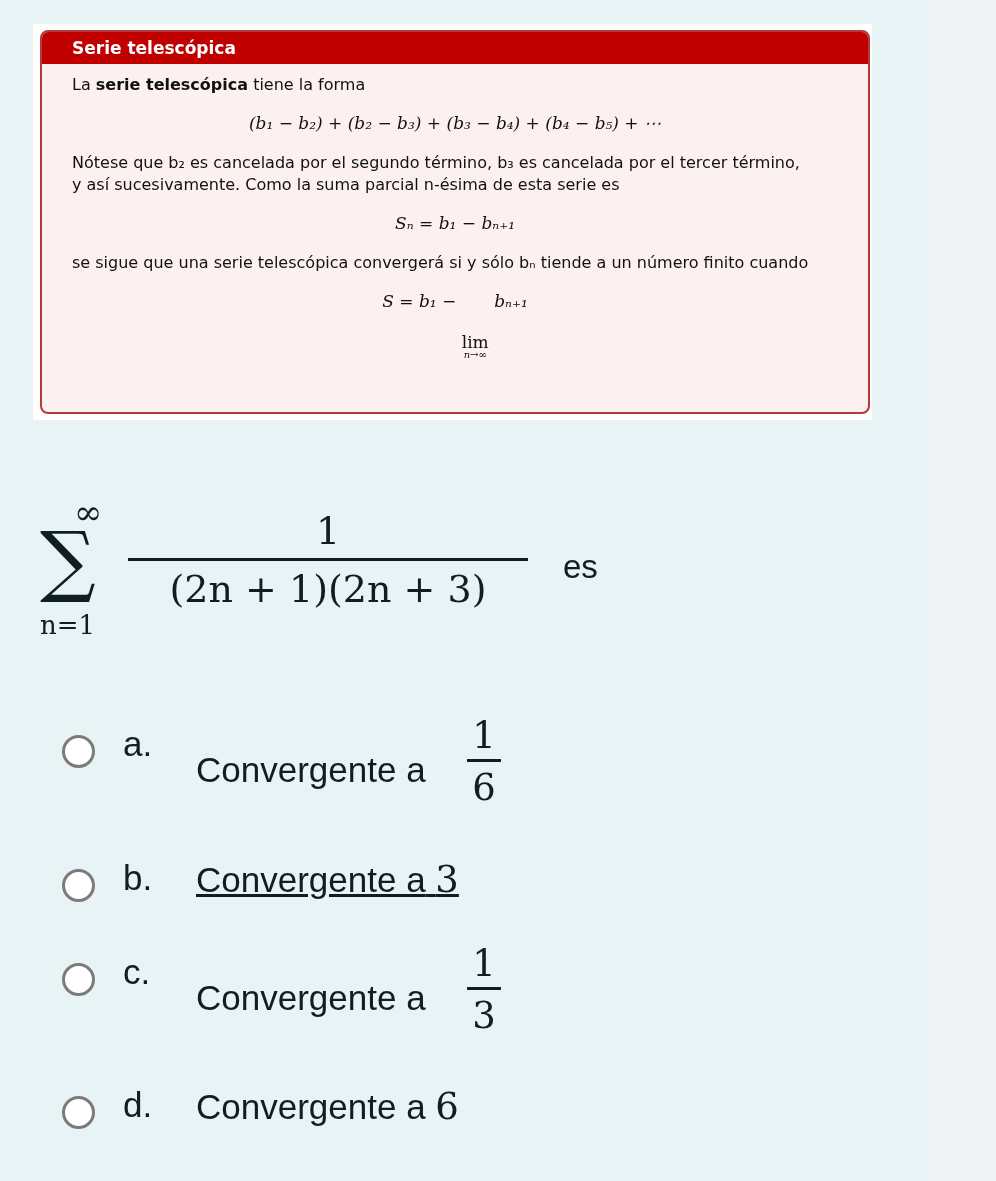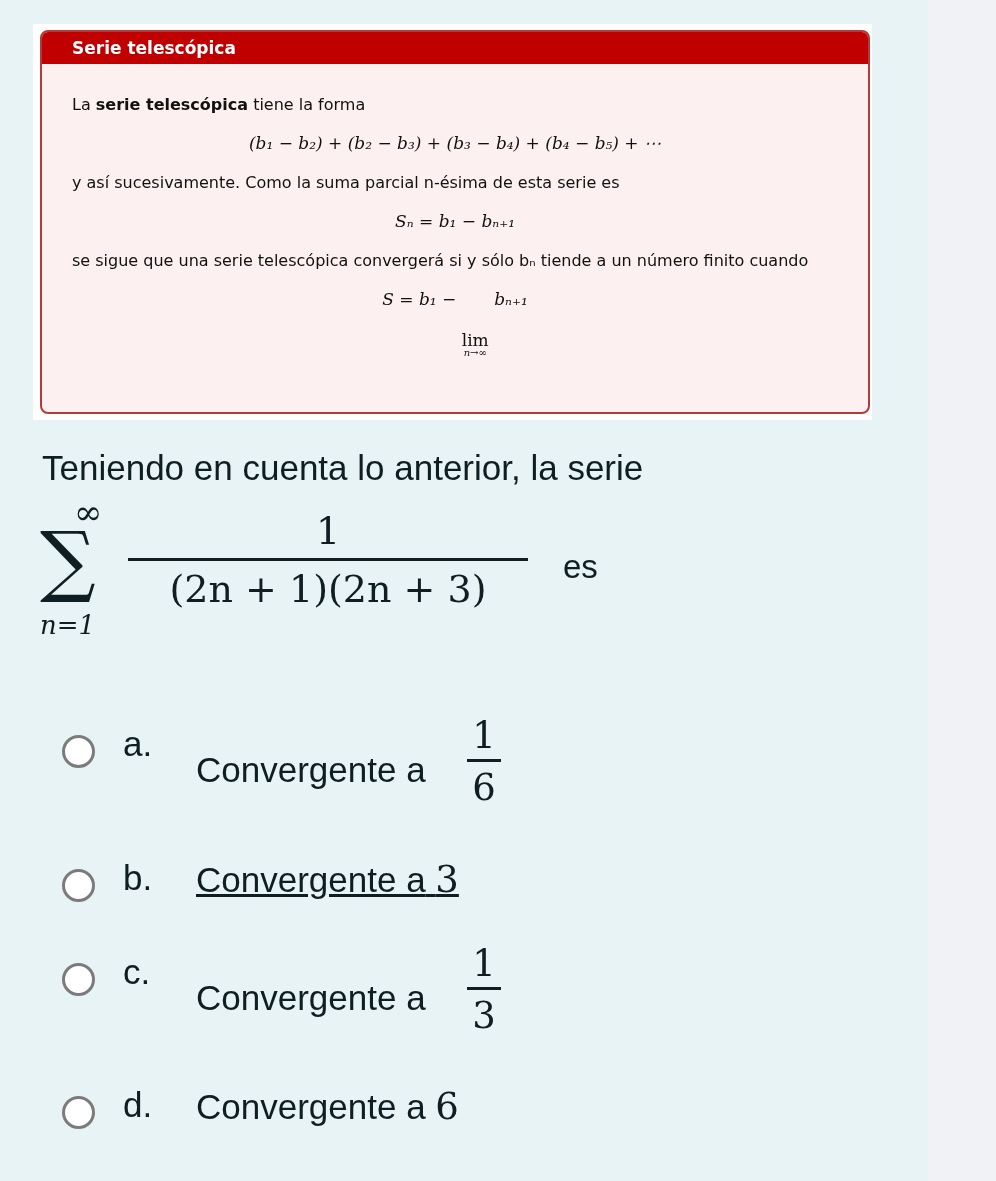--- a/index.html
+++ b/index.html
@@ -21,42 +21,42 @@
     position:absolute; left:40px; top:30px; width:830px; height:384px;
     border:2px solid #b53a3a; border-radius:8px; overflow:hidden;
     background:#fdf0f0; box-sizing:border-box;
   }
   .theorem-header {
     height:32px; background:#c00000; color:#fff;
     font-family:"DejaVu Sans", sans-serif; font-weight:bold; font-size:17px;
     line-height:32px; padding-left:30px;
   }
   .theorem-body {
-    padding:30px 30px 0 30px;
+    padding:10px 30px 0 30px;
     font-family:"DejaVu Sans", sans-serif; font-size:16px; line-height:22px;
     color:#111;
   }
   .tb-p { margin:0; }
   .eq {
     text-align:center; font-family:"DejaVu Serif", serif; font-style:italic;
     font-size:17px; margin:16px 0 18px 0;
   }
   .lim { display:inline-block; text-align:center; vertical-align:top; line-height:16px; font-style:normal;margin-top:44px; }
   .lim .under { display:block; font-size:10px; font-style:italic; line-height:10px; }
 
   .question {
     position:absolute; left:42px; top:448px; font-size:35px; color:#0f1e22;
   }
   .sum-block {
     position:absolute; left:38px; top:500px; height:150px; width:600px;
   }
   .sigma-wrap { position:absolute; left:0; top:0; width:90px; text-align:center; font-family:"DejaVu Serif", serif; }
   .sigma-top { position:absolute; left:36px; top:-8px; font-size:34px; }
   .sigma { position:absolute; left:2px; top:20px; font-size:78px; line-height:80px; }
-  .sigma-bot { position:absolute; left:2px; top:110px; font-size:26px; font-style:italic; }
+  .sigma-bot { position:absolute; left:2px; top:110px; font-size:26px; }
   .frac-main { position:absolute; left:90px; top:6px; width:400px; text-align:center; font-family:"DejaVu Serif", serif; }
   .frac-num { font-size:38px; height:50px; line-height:50px; }
   .frac-line { height:3px; background:#0f1e22; margin:2px 0 4px 0; }
   .frac-den { font-size:38px; line-height:48px; }
   .es { position:absolute; left:502px; top:48px; font-size:33px;margin-left:23px; }
 
   .opt { position:absolute; left:62px; height:70px; width:500px; }
   .radio {
     position:absolute; left:0; width:33px; height:33px; border:3px solid #7b7b7b;
     border-radius:50%; background:#fff; box-sizing:border-box;
@@ -70,30 +70,30 @@
 </head>
 <body>
 
 <div class="content">
   <div class="img-backdrop"></div>
   <div class="theorem">
     <div class="theorem-header">Serie telescópica</div>
     <div class="theorem-body">
       <p class="tb-p"><span>La </span><b>serie telescópica</b><span> tiene la forma</span></p>
       <div class="eq">(b₁ − b₂) + (b₂ − b₃) + (b₃ − b₄) + (b₄ − b₅) + ⋯</div>
+      <p class="tb-p">Nótese que b₂ es cancelada por el segundo término, b₃ es cancelada por el tercer término,</p>
       <p class="tb-p">y así sucesivamente.  Como la suma parcial n-ésima de esta serie es</p>
       <div class="eq">Sₙ = b₁ − bₙ₊₁</div>
       <p class="tb-p">se sigue que una serie telescópica convergerá si y sólo bₙ tiende a un número finito cuando</p>
       <div class="eq">
         <span>S = b₁ − </span><span class="lim"><span>lim</span><span class="under">n→∞</span></span><span> bₙ₊₁</span>
       </div>
     </div>
   </div>
 
-  <div class="question">Teniendo en cuenta lo anterior, la serie</div>
 
   <div class="sum-block">
     <div class="sigma-wrap">
       <span class="sigma-top">∞</span>
       <span class="sigma">∑</span>
       <span class="sigma-bot">n=1</span>
     </div>
     <div class="frac-main">
       <div class="frac-num">1</div>
       <div class="frac-line"></div>

